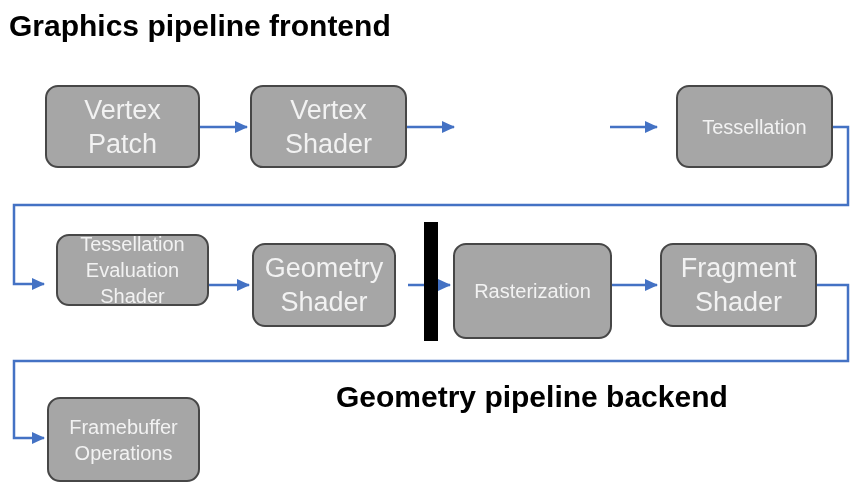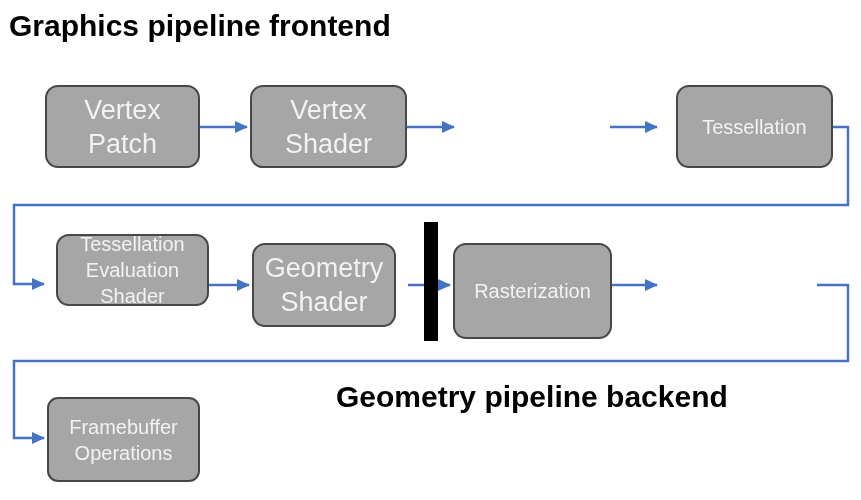--- a/index.html
+++ b/index.html
@@ -57,21 +57,21 @@
   .node.big { font-size: 27px; line-height: 34px; }
   .node.small { font-size: 20px; line-height: 26px; }
   .n-vertex-patch            { left: 45px;  top: 85px;  width: 155px; height: 83px; }
   .n-vertex-shader           { left: 250px; top: 85px;  width: 157px; height: 83px; }
   .n-tess-control-shader     { left: 457px; top: 85px;  width: 153px; height: 83px; }
   .n-tessellation            { left: 660px; top: 85px;  width: 157px; height: 83px; margin-left: 16px; }
   .n-tess-eval-shader        { left: 47px;  top: 234px; width: 153px; height: 72px; margin-left: 9px; }
   .n-geometry-shader         { left: 252px; top: 243px; width: 144px; height: 84px; }
   .n-rasterization           { left: 453px; top: 243px; width: 159px; height: 96px; }
   .n-fragment-shader         { left: 660px; top: 243px; width: 157px; height: 84px; }
-  .n-framebuffer-operations  { left: 47px;  top: 397px; width: 153px; height: 85px; border-radius: 11px; }
+  .n-framebuffer-operations  { left: 47px;  top: 397px; width: 153px; height: 85px; }
   .divider-bar {
     position: absolute;
     z-index: 2;
     left: 424px;
     top: 222px;
     width: 14px;
     height: 119px;
     background: #000000;
   }
 </style>
@@ -110,16 +110,17 @@
 
 
   <div class="node small n-tessellation">Tessellation</div>
 
   <div class="node small n-tess-eval-shader">Tessellation Evaluation Shader</div>
 
   <div class="node big n-geometry-shader">Geometry Shader</div>
 
   <div class="node small n-rasterization">Rasterization</div>
 
+  <div class="node big n-fragment-shader">Fragment Shader</div>
 
   <div class="node small n-framebuffer-operations">Framebuffer Operations</div>
 
 </div>
 
 </body></html>

